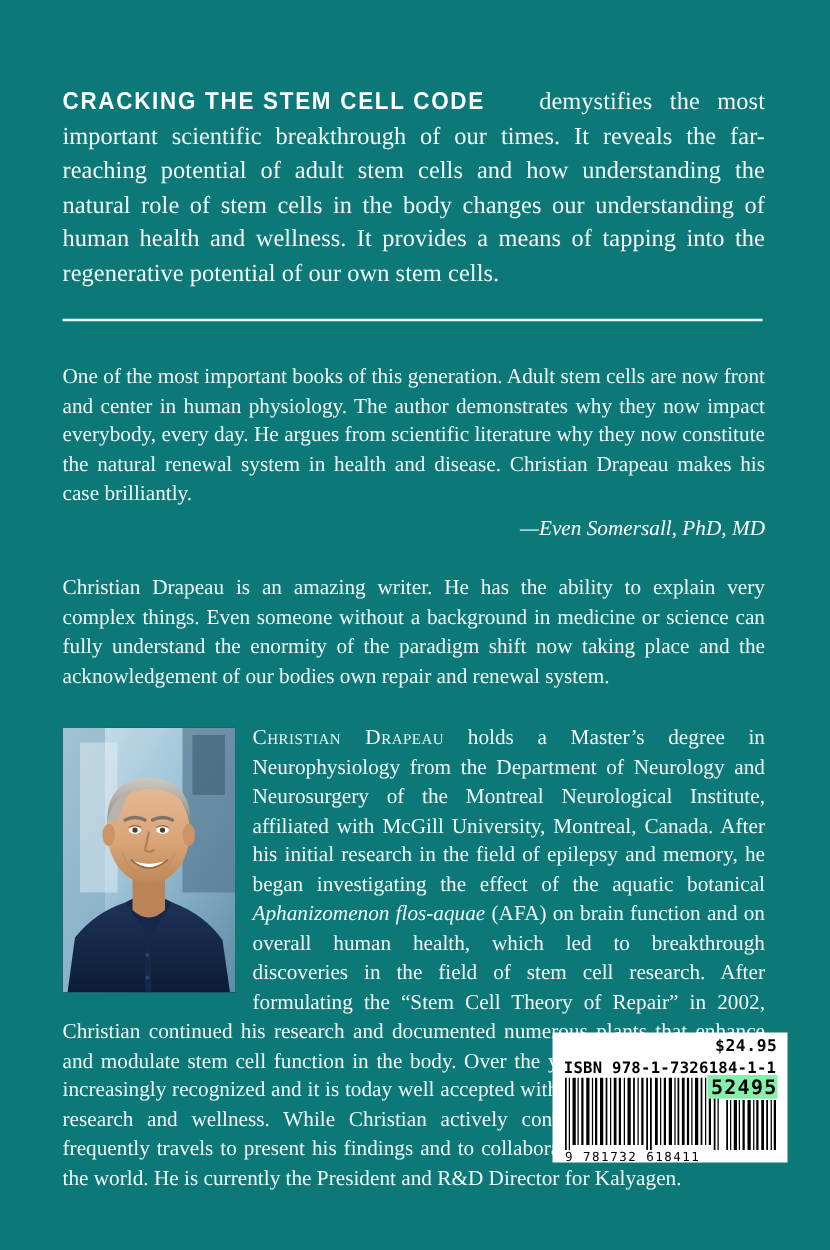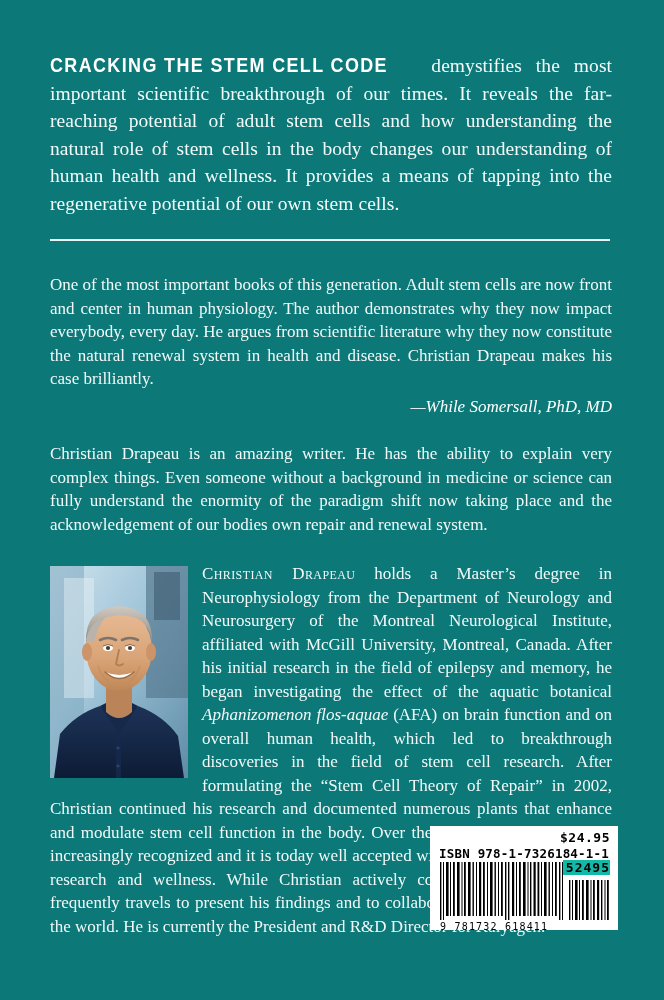--- a/index.html
+++ b/index.html
@@ -18,21 +18,21 @@
 
   .page {
     position: absolute;
     inset: 0;
     padding: 0;
   }
 
   .content {
     position: absolute;
     left: 50px;
-    top: 52px;
+    top: 68px;
     width: 562px;
   }
 
   
   .blurb {
     font-size: 19.5px;
     line-height: 27.5px;
     text-align: justify;
     text-justify: inter-word;
     color: #f4fbfb;
@@ -109,21 +109,21 @@
     shape-outside: margin-box;
     position: relative;
     overflow: hidden;
     background: #0a3550;
   }
   .photo svg { display: block; }
 
   
   .barcode-box {
     position: absolute;
-    left: 430px;
+    left: 442px;
     top: 826px;
     width: 188px;
     height: 104px;
     background: #ffffff;
     color: #000000;
     box-sizing: border-box;
     padding: 5px 8px 4px 8px;
     font-family: "DejaVu Sans Mono", monospace;
   }
   .bc-price {
@@ -150,24 +150,24 @@
     position: absolute;
     left: 0;
     top: 0;
     width: 100%;
     height: 100%;
   }
   .bc-addon {
     position: absolute;
     right: 0;
     top: -2px;
-    font-size: 13px;
+    font-size: 16px;
     font-weight: bold;
     letter-spacing: 1px;
-    background: #14b8a6;
+    background: #86efac;
     padding-left: 3px;
   }
   .bc-digits {
     font-size: 10px;
     letter-spacing: 1.2px;
     margin-top: -1px;
     padding-left: 2px;
   }
 </style>
 </head>
@@ -176,21 +176,21 @@
 <div class="page">
 
   <div class="content">
 
     <p class="blurb"><span class="blurb-title">Cracking the Stem Cell Code</span><span> demystifies the most important scientific breakthrough of our times. It reveals the far-reaching potential of adult stem cells and how understanding the natural role of stem cells in the body changes our understanding of human health and wellness. It provides a means of tapping into the regenerative potential of our own stem cells.</span></p>
 
     <div class="divider"></div>
 
     <div class="testimonial">
       <p>One of the most important books of this generation.  Adult stem cells are now front and center in human physiology.  The author demonstrates why they now impact everybody, every day.  He argues from scientific literature why they now constitute the natural renewal system in health and disease. Christian Drapeau makes his case brilliantly.</p>
-      <div class="attribution">—While Somersall, PhD, MD</div>
+      <div class="attribution">—Even Somersall, PhD, MD</div>
     </div>
 
     <div class="testimonial second">
       <p>Christian Drapeau is an amazing writer. He has the ability to explain very complex things. Even someone without a background in medicine or science can fully understand the enormity of the paradigm shift now taking place and the acknowledgement of our bodies own repair and renewal system.</p>
     </div>
 
     <div class="bio">
 
       <div class="photo">
         <svg width="138" height="212" viewBox="0 0 138 212">

